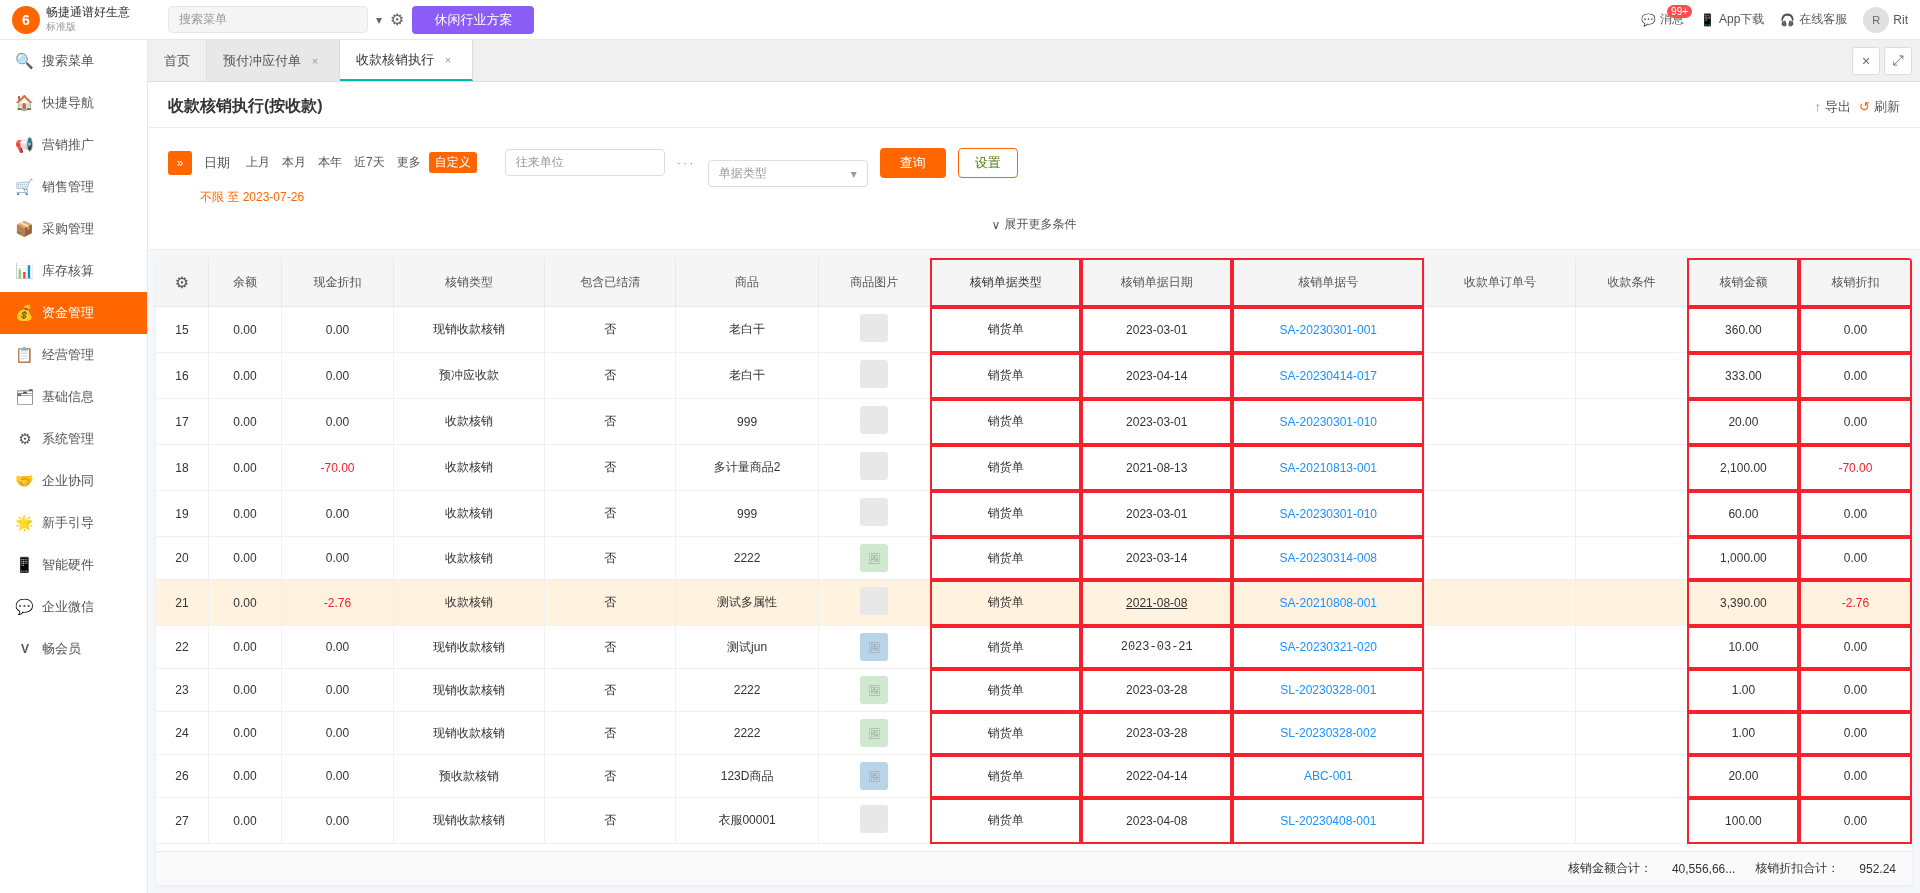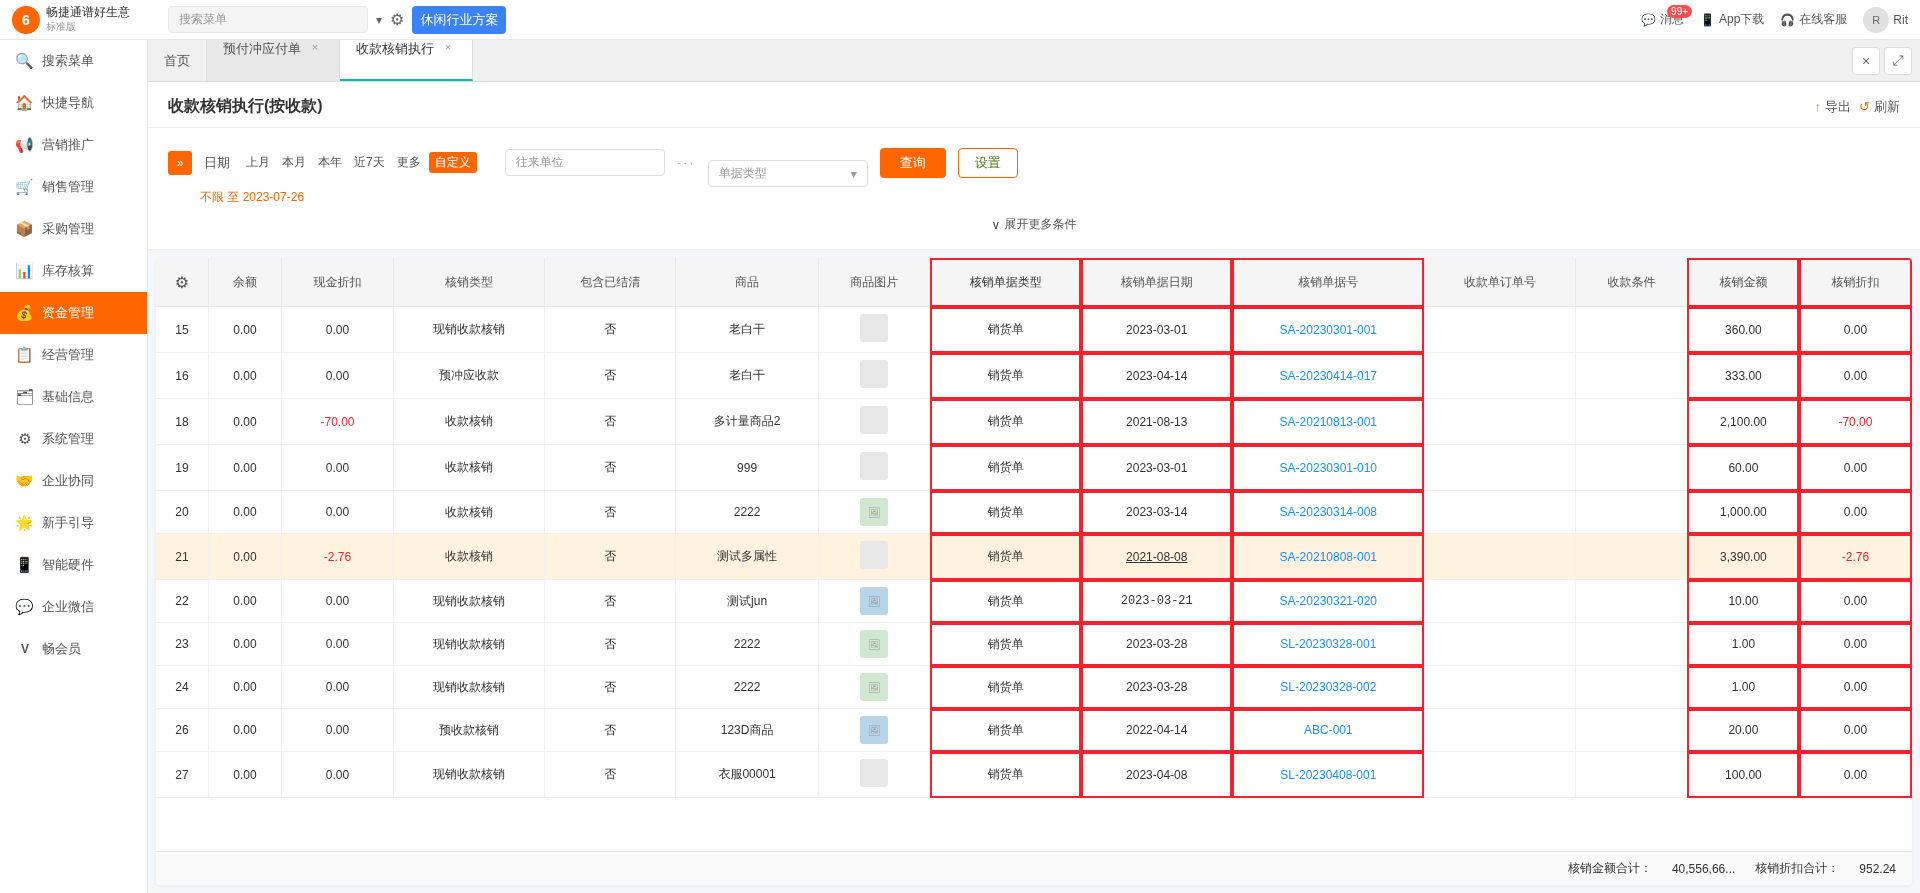--- a/index.html
+++ b/index.html
@@ -8,42 +8,42 @@
     
     .top-bar { height: 40px; background: #fff; border-bottom: 1px solid #e8e8e8; display: flex; align-items: center; padding: 0 12px; gap: 8px; flex-shrink: 0; }
     .top-bar .logo-area { display: flex; align-items: center; gap: 6px; width: 148px; flex-shrink: 0; }
     .top-bar .logo-icon { width: 28px; height: 28px; background: #ff6600; border-radius: 50%; display: flex; align-items: center; justify-content: center; color: white; font-size: 14px; font-weight: bold; }
     .top-bar .logo-text { font-size: 12px; color: #333; line-height: 1.3; }
     .top-bar .logo-sub { font-size: 10px; color: #999; }
     .top-bar .search-area { flex: 1; display: flex; align-items: center; gap: 8px; }
     .top-bar .search-box { background: #f5f5f5; border: 1px solid #e8e8e8; border-radius: 4px; padding: 4px 10px; width: 200px; color: #999; font-size: 12px; }
     .top-bar .dropdown-btn { background: none; border: none; cursor: pointer; color: #666; font-size: 12px; }
     .top-bar .gear-btn { background: none; border: none; cursor: pointer; color: #666; font-size: 16px; }
-    .top-bar .solution-btn { background: #3b82f6; color: white; border: none; border-radius: 4px; padding: 5px 8px; font-size: 13px; cursor: pointer; }
+    .top-bar .solution-btn { background: #8b5cf6; color: white; border: none; border-radius: 4px; padding: 5px 22px; font-size: 13px; cursor: pointer; }
     .top-bar .right-actions { display: flex; align-items: center; gap: 16px; margin-left: auto; }
     .top-bar .action-item { display: flex; align-items: center; gap: 4px; cursor: pointer; color: #555; font-size: 12px; position: relative; }
     .top-bar .badge { background: #ff4d4f; color: white; border-radius: 10px; font-size: 10px; padding: 1px 4px; position: absolute; top: -6px; right: -8px; }
     .top-bar .user-avatar { width: 26px; height: 26px; background: #e0e0e0; border-radius: 50%; display: flex; align-items: center; justify-content: center; font-size: 11px; color: #666; }
     .top-bar .user-name { font-size: 12px; color: #555; }
 
     
     .main-layout { display: flex; flex: 1; overflow: hidden; }
 
     
     .sidebar { width: 148px; background: #fff; border-right: 1px solid #e8e8e8; flex-shrink: 0; overflow-y: auto; }
     .sidebar-item { display: flex; align-items: center; gap: 8px; padding: 12px 16px; cursor: pointer; color: #555; font-size: 13px; }
     .sidebar-item.active { background: #ff6600; color: white; }
     .sidebar-item .si-icon { width: 18px; height: 18px; display: flex; align-items: center; justify-content: center; font-size: 15px; }
 
     
     .content-area { flex: 1; display: flex; flex-direction: column; overflow: hidden; }
 
     
     .tab-bar { height: 42px; background: #f0f0f0; display: flex; align-items: center; border-bottom: 1px solid #ddd; flex-shrink: 0; padding-left: 0; }
-    .tab-item { display: flex; gap: 6px; padding: 0 16px; height: 100%; cursor: pointer; font-size: 13px; color: #555; border-right: 1px solid #ddd; background: #e8e8e8; font-family: Liberation Mono, monospace; }
+    .tab-item { display: flex; align-items: center; gap: 6px; padding: 0 16px; height: 100%; cursor: pointer; font-size: 13px; color: #555; border-right: 1px solid #ddd; background: #e8e8e8; }
     .tab-item.active { background: white; color: #333; font-weight: 500; border-bottom: 2px solid #00b8b0; }
     .tab-item .tab-close { width: 16px; height: 16px; border-radius: 50%; display: flex; align-items: center; justify-content: center; font-size: 11px; color: #999; }
     .tab-home { padding: 0 16px; height: 100%; display: flex; align-items: center; font-size: 13px; color: #555; cursor: pointer; background: #f0f0f0; border-right: 1px solid #ddd; }
     .tab-bar-actions { margin-left: auto; display: flex; align-items: center; padding-right: 8px; gap: 4px; }
     .tab-bar-action { width: 28px; height: 28px; display: flex; align-items: center; justify-content: center; cursor: pointer; color: #666; font-size: 14px; border: 1px solid #ddd; border-radius: 3px; background: white; }
 
     
     .page-content { flex: 1; background: #f5f7fa; overflow: hidden; display: flex; flex-direction: column; }
     .page-header { background: white; padding: 14px 20px 10px; border-bottom: 1px solid #eee; display: flex; align-items: center; justify-content: space-between; flex-shrink: 0; }
     .page-title { font-size: 16px; font-weight: 600; color: #333; }
@@ -310,20 +310,36 @@
     <td><div class="img-placeholder " style="margin:auto;"></div></td>
     <td style="outline:2px solid #f5222d; outline-offset:-2px;">销货单</td>
     <td style="outline:2px solid #f5222d; outline-offset:-2px;">2023-04-14</td>
     <td style="outline:2px solid #f5222d; outline-offset:-2px;"><a href="#" class="link-text">SA-20230414-017</a></td>
     <td></td>
     <td></td>
     <td style="outline:2px solid #f5222d; outline-offset:-2px;" class="">333.00</td>
     <td style="outline:2px solid #f5222d; outline-offset:-2px;" class="">0.00</td>
   </tr>
                 <tr>
+    <td>17</td>
+    <td>0.00</td>
+    <td class="">0.00</td>
+    <td>收款核销</td>
+    <td>否</td>
+    <td>999</td>
+    <td><div class="img-placeholder " style="margin:auto;"></div></td>
+    <td style="outline:2px solid #f5222d; outline-offset:-2px;">销货单</td>
+    <td style="outline:2px solid #f5222d; outline-offset:-2px;">2023-03-01</td>
+    <td style="outline:2px solid #f5222d; outline-offset:-2px;"><a href="#" class="link-text">SA-20230301-010</a></td>
+    <td></td>
+    <td></td>
+    <td style="outline:2px solid #f5222d; outline-offset:-2px;" class="">20.00</td>
+    <td style="outline:2px solid #f5222d; outline-offset:-2px;" class="">0.00</td>
+  </tr>
+                <tr>
     <td>18</td>
     <td>0.00</td>
     <td class="red-text">-70.00</td>
     <td>收款核销</td>
     <td>否</td>
     <td>多计量商品2</td>
     <td><div class="img-placeholder " style="margin:auto;"></div></td>
     <td style="outline:2px solid #f5222d; outline-offset:-2px;">销货单</td>
     <td style="outline:2px solid #f5222d; outline-offset:-2px;">2021-08-13</td>
     <td style="outline:2px solid #f5222d; outline-offset:-2px;"><a href="#" class="link-text">SA-20210813-001</a></td>

